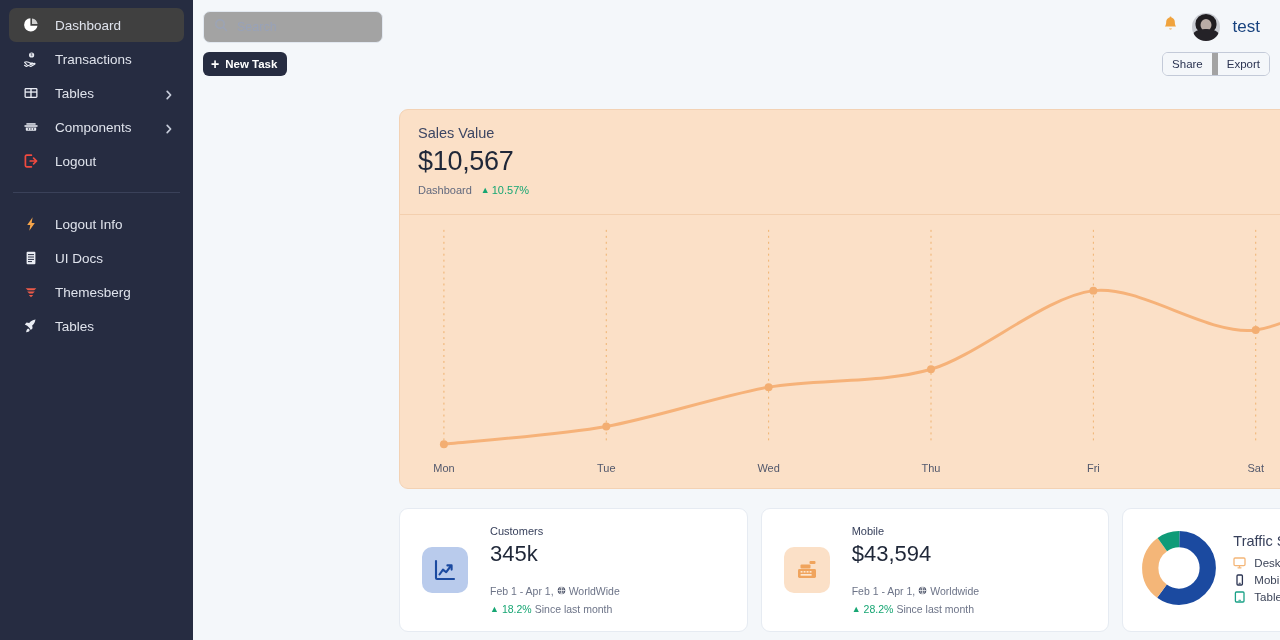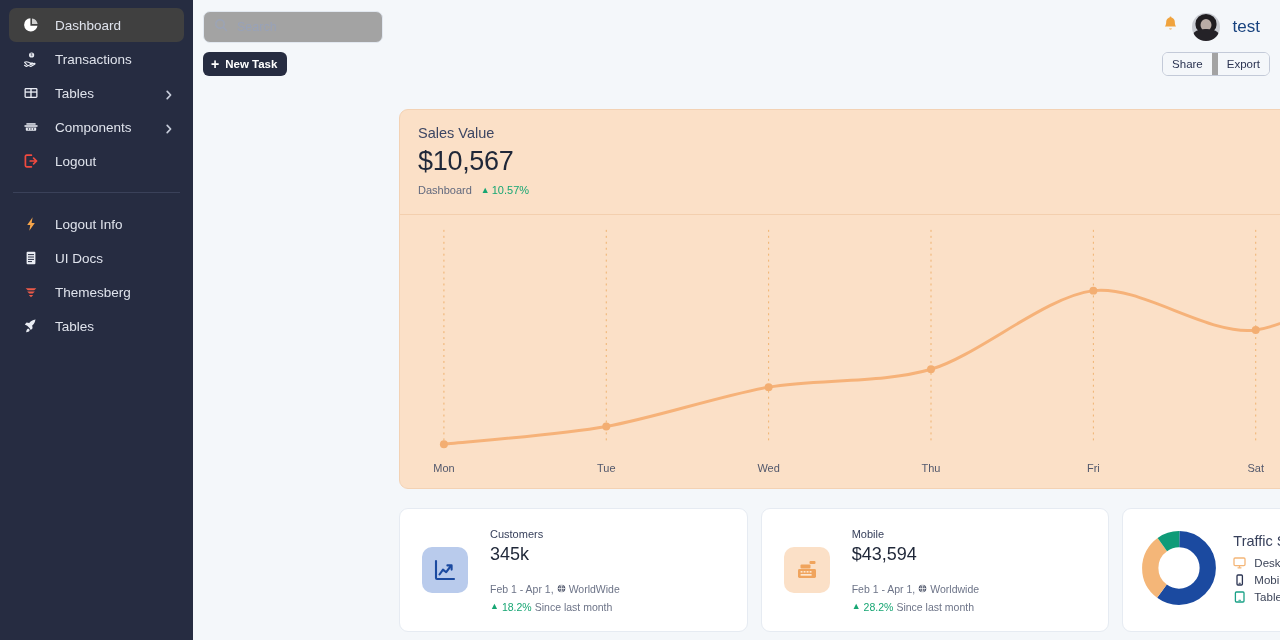--- a/index.html
+++ b/index.html
@@ -159,21 +159,21 @@
   }
   .stat-ico {
     width: 46px; height: 46px; border-radius: 10px;
     display: flex; align-items: center; justify-content: center;
     flex: 0 0 46px; margin-right: 22px;
   }
   .ico-blue { background: #b9cbec; }
   .ico-orange { background: #fbe0c7; }
   .stat-body { flex: 1; }
   .stat-title { font-size: 11px; color: #38415c; margin-bottom: 4px; }
-  .stat-value { font-size: 18px; color: #1f2738; margin-bottom: 18px; }
+  .stat-value { font-size: 22px; color: #1f2738; margin-bottom: 18px; }
   .stat-meta { font-size: 10.5px; color: #6d7488; display: flex; align-items: center; gap: 3px; }
   .stat-delta { font-size: 10.5px; color: #6d7488; margin-top: 6px; display: flex; align-items: center; gap: 3px; }
   .stat-delta .pct { color: #17a673; font-weight: normal; }
   .globe { display:inline-block; vertical-align: -1px; }
 
   
   .traffic-card { display: flex; align-items: center; padding: 0 18px; }
   .donut { flex: 0 0 76px; margin-right: 16px; }
   .traffic-body { flex: 1; }
   .traffic-title { font-size: 14.5px; color: #38415c; margin-bottom: 8px; }

